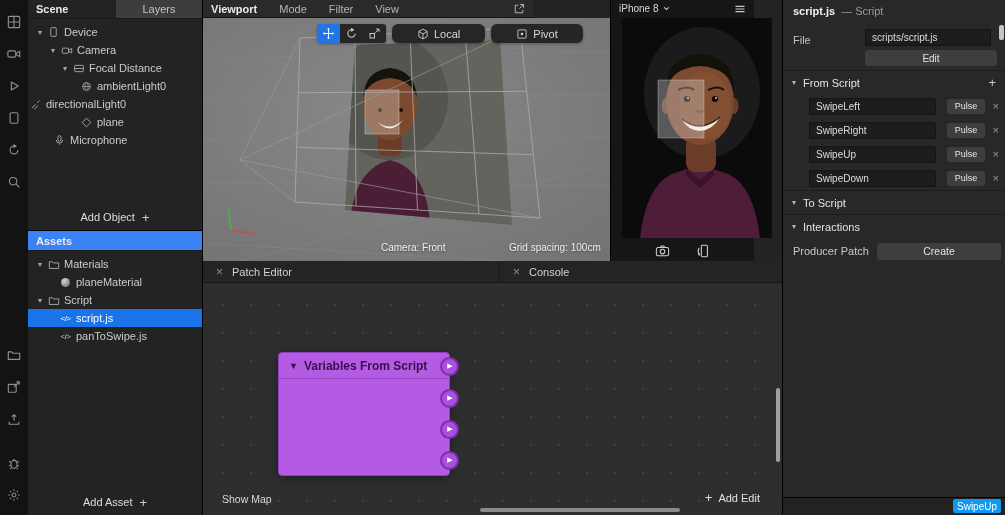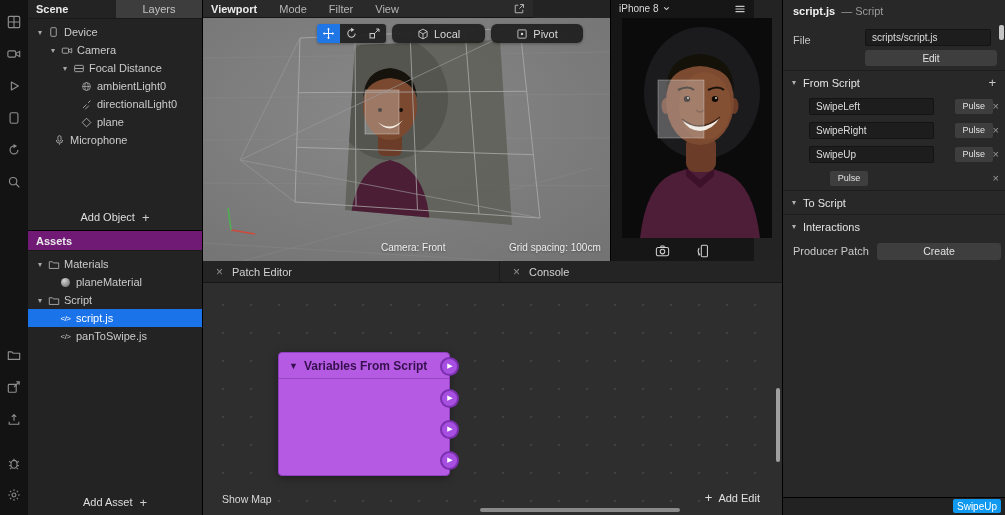--- a/index.html
+++ b/index.html
@@ -23,21 +23,21 @@
 .tree{padding-top:4px}
 .trow{height:18px;display:flex;align-items:center;white-space:nowrap;color:#cbcbcb}
 .trow.sel{background:#1a73e8;color:#fff}
 .trow.sel .ticon,.trow.sel .codeic{color:#fff}
 .tw{width:12px;font-size:8px;color:#a8a8a8;text-align:center;flex:none}
 .ticon{width:15px;display:flex;justify-content:center;color:#a8a8a8;flex:none}
 .tlabel{padding-left:3px}
 .addrow{margin-top:auto;height:26px;flex:none;display:flex;align-items:center;justify-content:center;gap:7px;color:#dedede}
 .addrow .plus{font-size:13px;color:#cfcfcf}
 .assets-sec{flex:1;display:flex;flex-direction:column;border-top:1px solid #000}
-.assets-head{height:20px;flex:none;display:flex;align-items:center;padding-left:8px;font-weight:bold;color:#eaeaea;background:#701a75;border-bottom:1px solid #1a1a1a}
+.assets-head{height:20px;flex:none;display:flex;align-items:center;padding-left:8px;font-weight:bold;color:#eaeaea;background:#3b82f6;border-bottom:1px solid #1a1a1a}
 .sphere{width:9px;height:9px;border-radius:50%;background:radial-gradient(circle at 35% 30%,#d6d6d6,#5f5f5f)}
 .codeic{font-size:8px;letter-spacing:-.5px;color:#c0c0c0}
 
 
 .vp{left:203px;top:0;width:330px;height:261px;background:#be185d}
 .vp-menu{height:18px;background:#2a2a2a;border-bottom:1px solid #141414;display:flex;align-items:center;padding:0 8px;color:#b5b5b5}
 .vp-menu .mi{margin-right:22px}
 .vp-menu .m0{color:#ececec;font-weight:bold}
 .vp-open{margin-left:auto;color:#b5b5b5}
 .vp-canvas{position:absolute;left:0;top:18px;width:407px;height:243px;overflow:hidden}
@@ -82,21 +82,21 @@
 .file-row .lbl{width:72px;color:#c4c4c4}
 .finput{width:126px;height:17px;background:#1d1d1d;border:1px solid #141414;border-radius:2px;display:flex;align-items:center;padding:0 6px;font-size:10px;color:#dcdcdc;overflow:hidden;white-space:nowrap}
 .edit-row{height:24px;display:flex;align-items:center;padding:0 8px 0 82px}
 .btn{background:#3e3e3e;border-radius:3px;display:flex;align-items:center;justify-content:center;color:#e2e2e2}
 .edit-btn{flex:1;height:16px;font-size:10px}
 .sect{height:24px;display:flex;align-items:center;gap:7px;padding:0 9px;border-top:1px solid #1d1d1d;color:#e4e4e4}
 .sect .tri{font-size:8px;color:#b0b0b0}
 .sect .plusbtn{margin-left:auto;color:#c9c9c9;font-size:13px}
 .vrow{height:24px;display:flex;align-items:center;padding:0 6px 0 26px}
 .vname{width:127px;height:17px;background:#1d1d1d;border:1px solid #141414;border-radius:2px;display:flex;align-items:center;padding:0 6px;font-size:10px;color:#dedede}
-.pulse{width:38px;height:15px;margin-left:21px;font-size:9px;border-radius:2px}
+.pulse{width:38px;height:15px;margin-left:11px;font-size:9px;border-radius:2px}
 .vx{margin-left:auto;color:#9a9a9a;font-size:11px}
 .prod-row{height:26px;display:flex;align-items:center;padding:0 4px 0 10px;color:#c9c9c9}
 .create-btn{width:124px;height:17px;margin-left:auto;font-size:10.5px}
 .insp-foot{position:absolute;left:0;bottom:0;width:100%;height:18px;background:#222;border-top:1px solid #000}
 .publish-btn{position:absolute;right:4px;bottom:2px;width:48px;height:14px;background:#0f99f0;color:#fff;font-size:10px;border-radius:2px}
 .insp-sb{position:absolute;right:1px;top:25px;width:5px;height:15px;background:#c6c6c6;border-radius:2px}
 </style>
 </head>
 <body>
 
@@ -209,21 +209,21 @@
         <div class="trow" style="padding-left:51px">
           <span class="ticon">
               <svg width="11" height="11" viewBox="0 0 14 14" fill="none" stroke="currentColor" stroke-width="1">
                 <circle cx="7" cy="7" r="5"></circle>
                 <ellipse cx="7" cy="7" rx="2.2" ry="5"></ellipse>
                 <path d="M2 7h10"></path>
               </svg>
             </span>
           <span class="tlabel">ambientLight0</span>
         </div>
-        <div class="trow" style="padding-left:51px">
+        <div class="trow" style="">
           <span class="ticon">
               <svg width="11" height="11" viewBox="0 0 14 14" fill="none" stroke="currentColor" stroke-width="1.2">
                 <path d="M2.5 11.5L7 7M5.5 13L10 8.5M9 5l3-3"></path>
               </svg>
             </span>
           <span class="tlabel">directionalLight0</span>
         </div>
         <div class="trow" style="padding-left:51px">
           <span class="ticon">
               <svg width="11" height="11" viewBox="0 0 14 14" fill="none" stroke="currentColor" stroke-width="1.2" stroke-linejoin="round">
@@ -519,20 +519,21 @@
       <div class="vname">SwipeRight</div>
       <div class="btn pulse">Pulse</div>
       <span class="vx">×</span>
     </div>
     <div class="vrow">
       <div class="vname">SwipeUp</div>
       <div class="btn pulse">Pulse</div>
       <span class="vx">×</span>
     </div>
     <div class="vrow">
+      <div class="vname">SwipeDown</div>
       <div class="btn pulse">Pulse</div>
       <span class="vx">×</span>
     </div>
     <div class="sect">
       <span class="tri">▾</span>
       <span>To Script</span>
     </div>
     <div class="sect">
       <span class="tri">▾</span>
       <span>Interactions</span>

